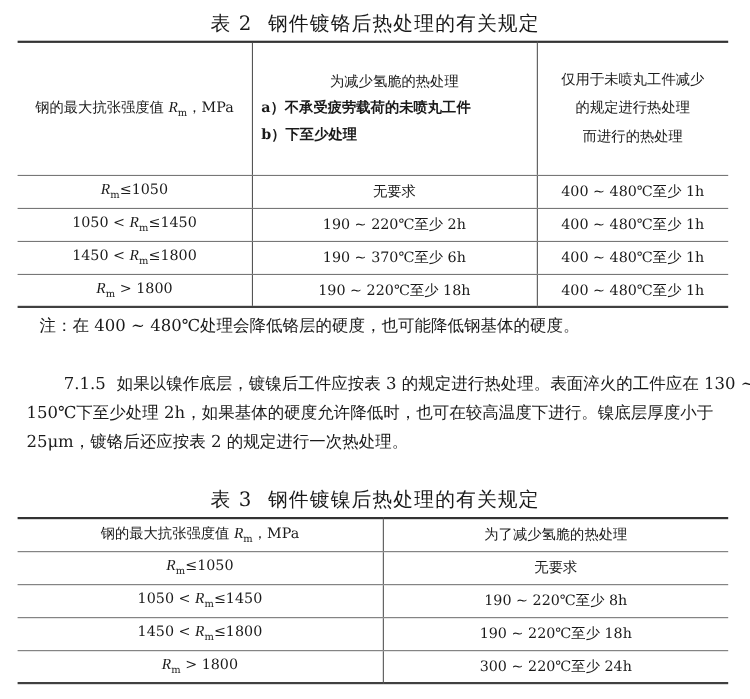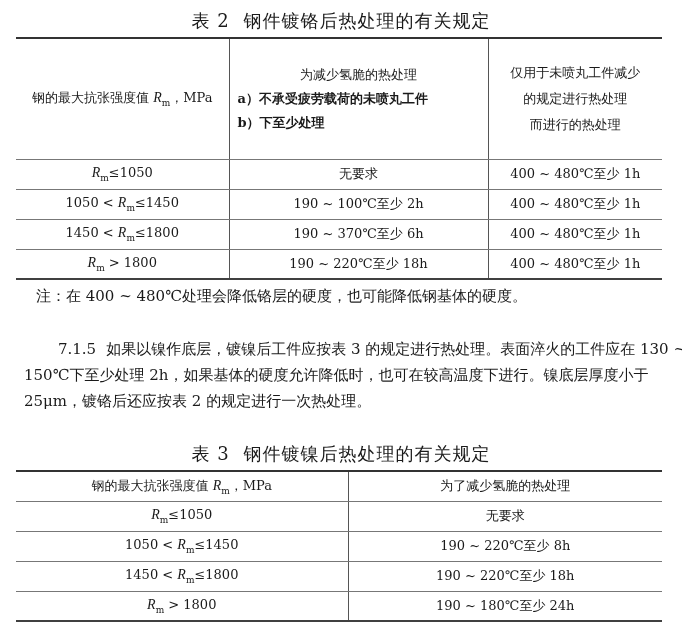--- a/index.html
+++ b/index.html
@@ -70,21 +70,21 @@
       <div>而进行的热处理</div>
     </td>
   </tr>
   <tr style="height:30px">
     <td class="rm"><span></span><i>R</i><sub>m</sub><span>≤1050</span></td>
     <td>无要求</td>
     <td>400 ~ 480℃至少 1h</td>
   </tr>
   <tr style="height:30px">
     <td class="rm"><span>1050 &lt; </span><i>R</i><sub>m</sub><span>≤1450</span></td>
-    <td>190 ~ 100℃至少 2h</td>
+    <td>190 ~ 220℃至少 2h</td>
     <td>400 ~ 480℃至少 1h</td>
   </tr>
   <tr style="height:30px">
     <td class="rm"><span>1450 &lt; </span><i>R</i><sub>m</sub><span>≤1800</span></td>
     <td>190 ~ 370℃至少 6h</td>
     <td>400 ~ 480℃至少 1h</td>
   </tr>
   <tr style="height:30px">
     <td class="rm"><span></span><i>R</i><sub>m</sub><span> &gt; 1800</span></td>
     <td>190 ~ 220℃至少 18h</td>
@@ -122,16 +122,16 @@
   <tr style="height:30px">
     <td class="rm"><span>1050 &lt; </span><i>R</i><sub>m</sub><span>≤1450</span></td>
     <td>190 ~ 220℃至少 8h</td>
   </tr>
   <tr style="height:30px">
     <td class="rm"><span>1450 &lt; </span><i>R</i><sub>m</sub><span>≤1800</span></td>
     <td>190 ~ 220℃至少 18h</td>
   </tr>
   <tr style="height:30px">
     <td class="rm"><span></span><i>R</i><sub>m</sub><span> &gt; 1800</span></td>
-    <td>190 ~ 180℃至少 24h</td>
+    <td>300 ~ 220℃至少 24h</td>
   </tr>
 </tbody>
   </table>
 
 </body></html>

